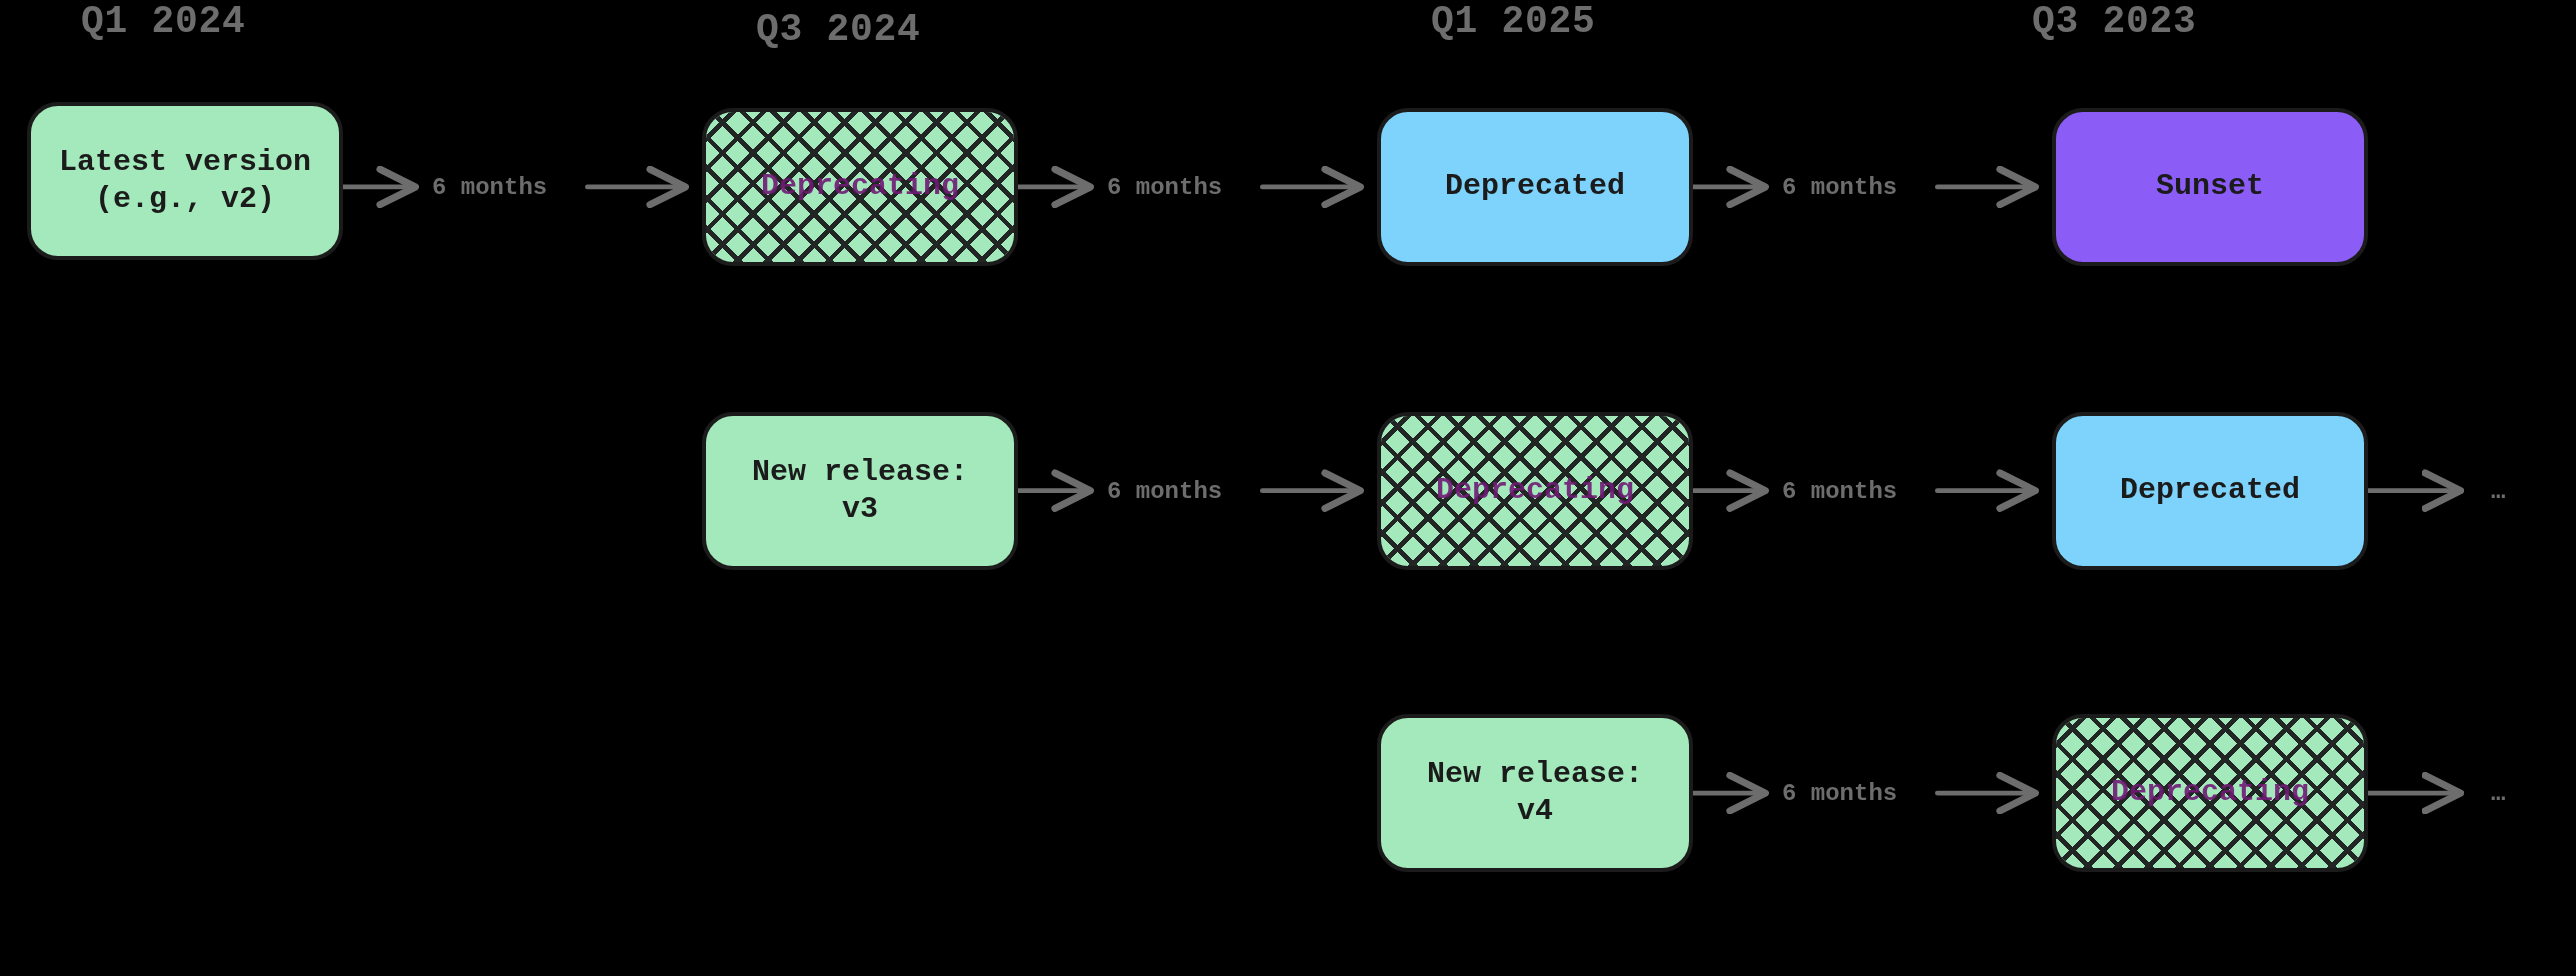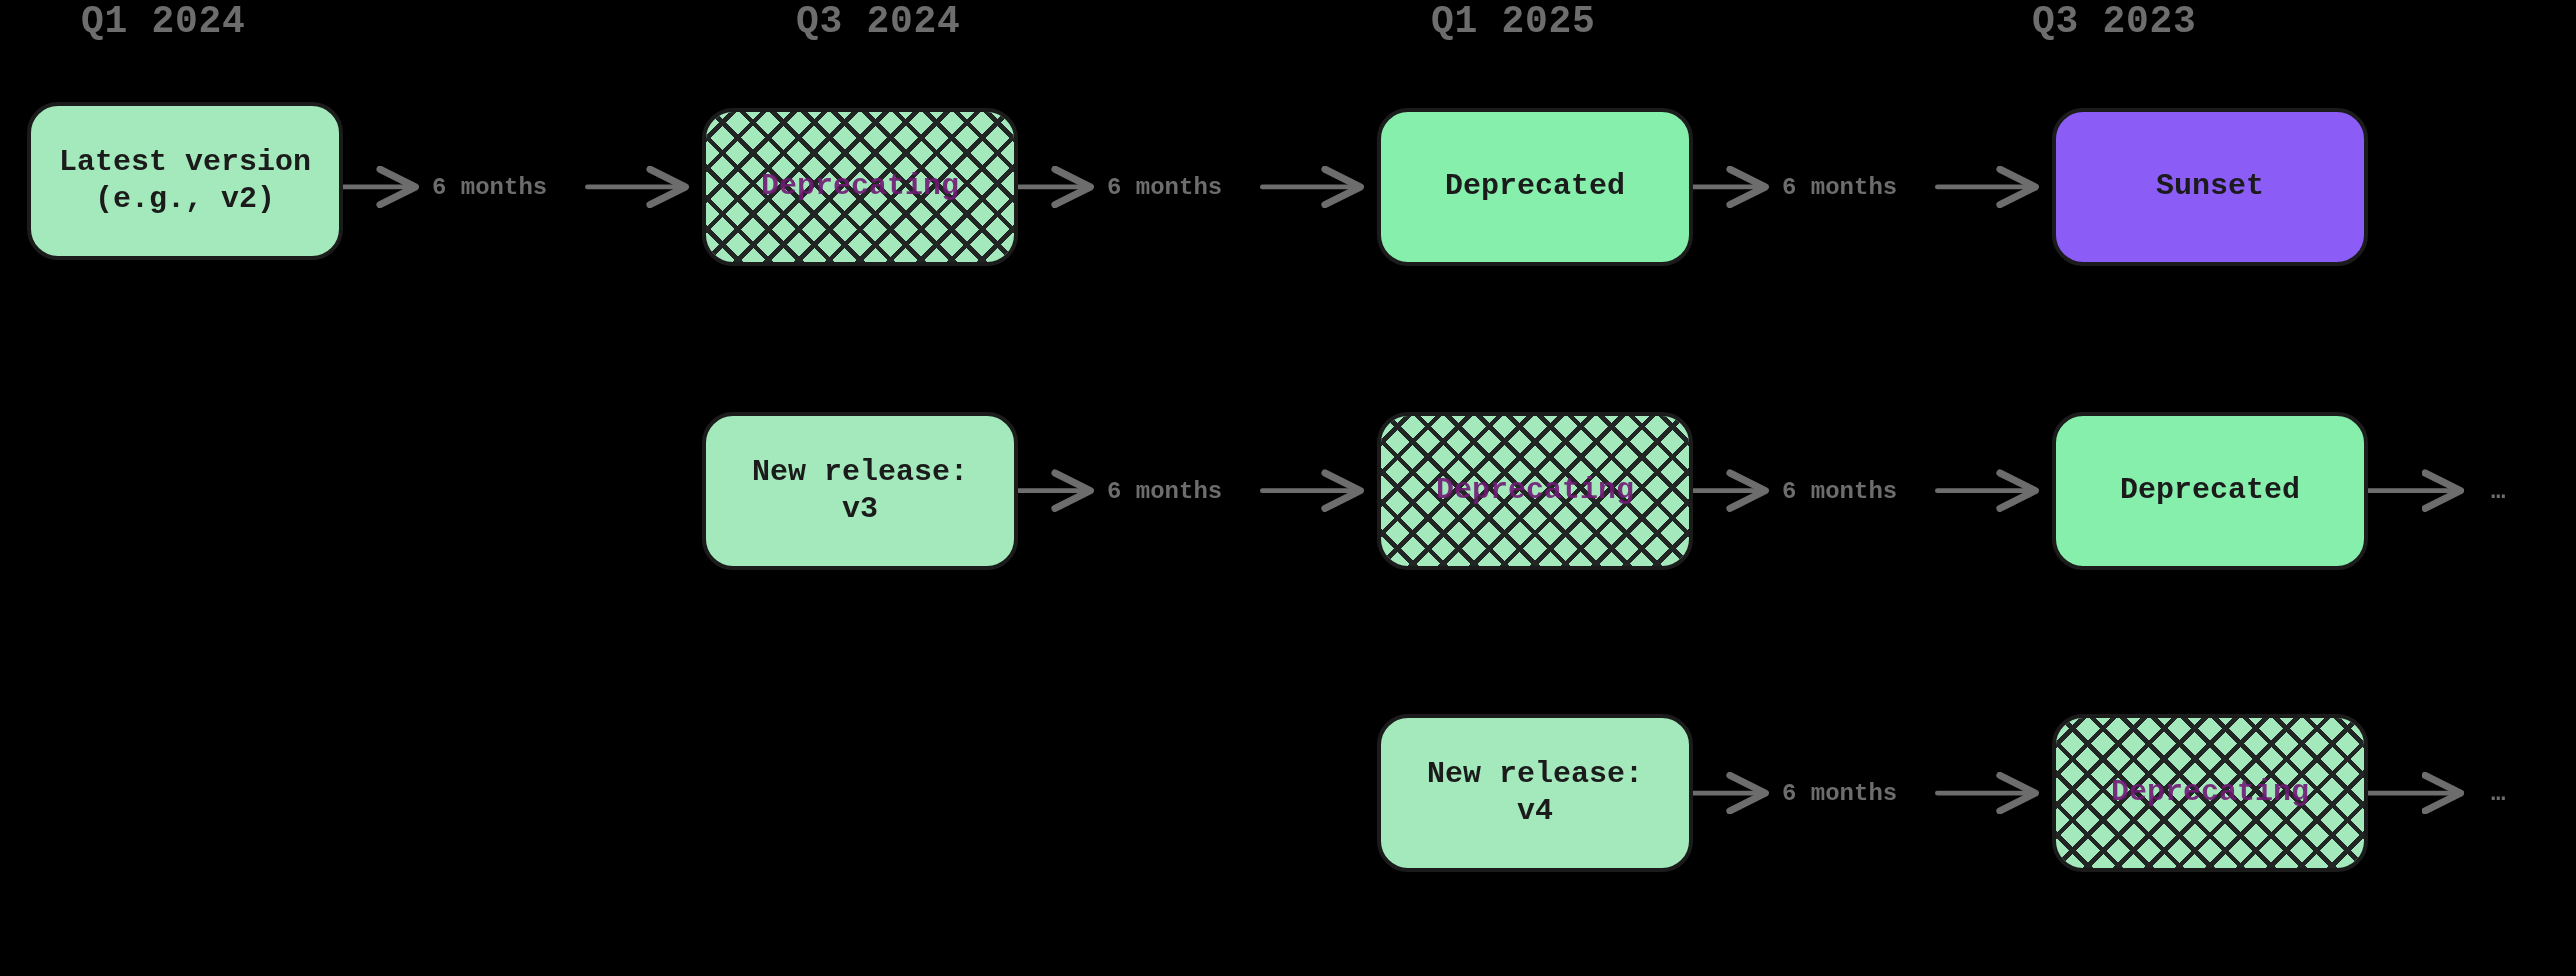--- a/index.html
+++ b/index.html
@@ -54,21 +54,21 @@
     position: relative;
     z-index: 2;
     color: #1b1b1b;
     font-size: 30px;
     line-height: 1.25;
     font-weight: 600;
     text-align: center;
     white-space: pre-line;
   }
   .green  { background: #a3e9bb; }
-  .yellow { background: #86efac; }
+  .yellow { background: #7dd3fc; }
   .pink   { background: #8b5cf6; }
 
   .hatch-overlay {
     position: absolute;
     inset: 0;
     z-index: 1;
     border-radius: 26px;
     background-image:
       repeating-linear-gradient(45deg,  #1b1b1b 0 4.7px, transparent 4.7px 21.6px),
       repeating-linear-gradient(-45deg, #1b1b1b 0 4.7px, transparent 4.7px 21.6px);
@@ -84,21 +84,21 @@
     white-space: nowrap;
     transform: translateY(-50%);
   }
 </style>
 </head>
 <body>
 
 <div class="stage">
 
   <div class="col-label" style="left:81px;">Q1 2024</div>
-  <div class="col-label" style="left:796px;">Q3 2024</div>
+  <div class="col-label" style="left:756px;margin-top:8px;">Q3 2024</div>
   <div class="col-label" style="left:1431px;">Q1 2025</div>
   <div class="col-label" style="left:2032px;">Q3 2023</div>
 
   <svg class="underlay" viewBox="0 0 3816 1446">
     <defs>
       <marker id="arrowhead" viewBox="0 0 12 12" refX="10" refY="6" markerWidth="9" markerHeight="9" orient="auto">
         <path d="M1,1 L11,6 L1,11" fill="none" stroke="#6d6d6d" stroke-width="2" stroke-linecap="round" stroke-linejoin="round"></path>
       </marker>
     </defs>
     <g stroke="#6d6d6d" stroke-width="7" fill="none" stroke-linecap="round" marker-end="url(#arrowhead)">

